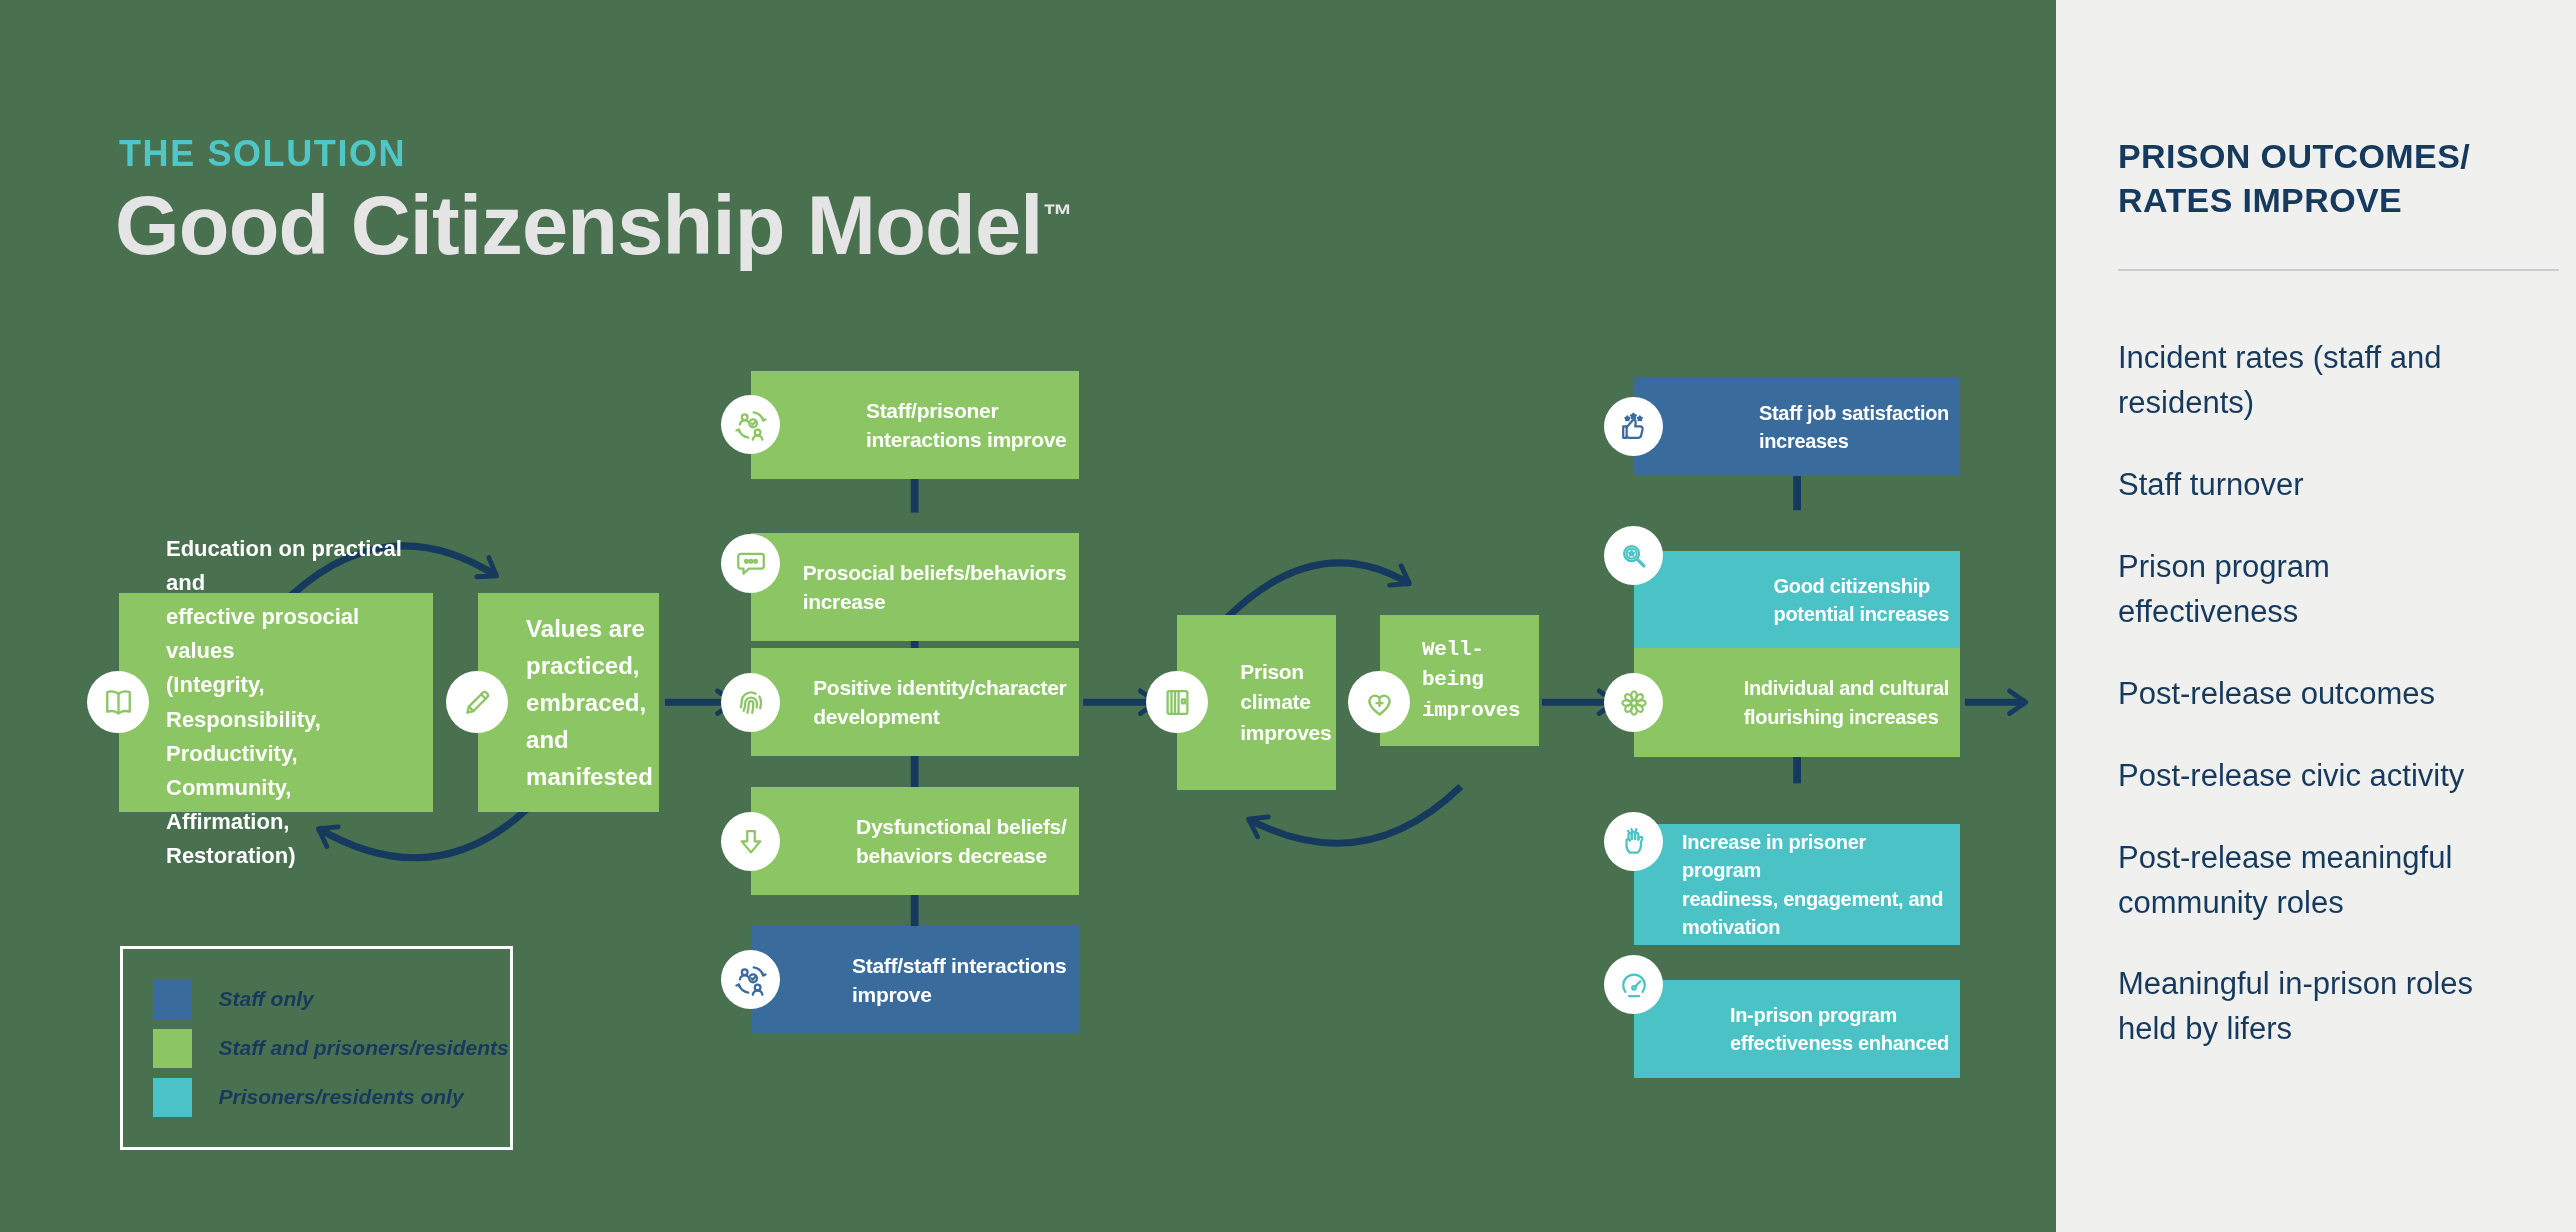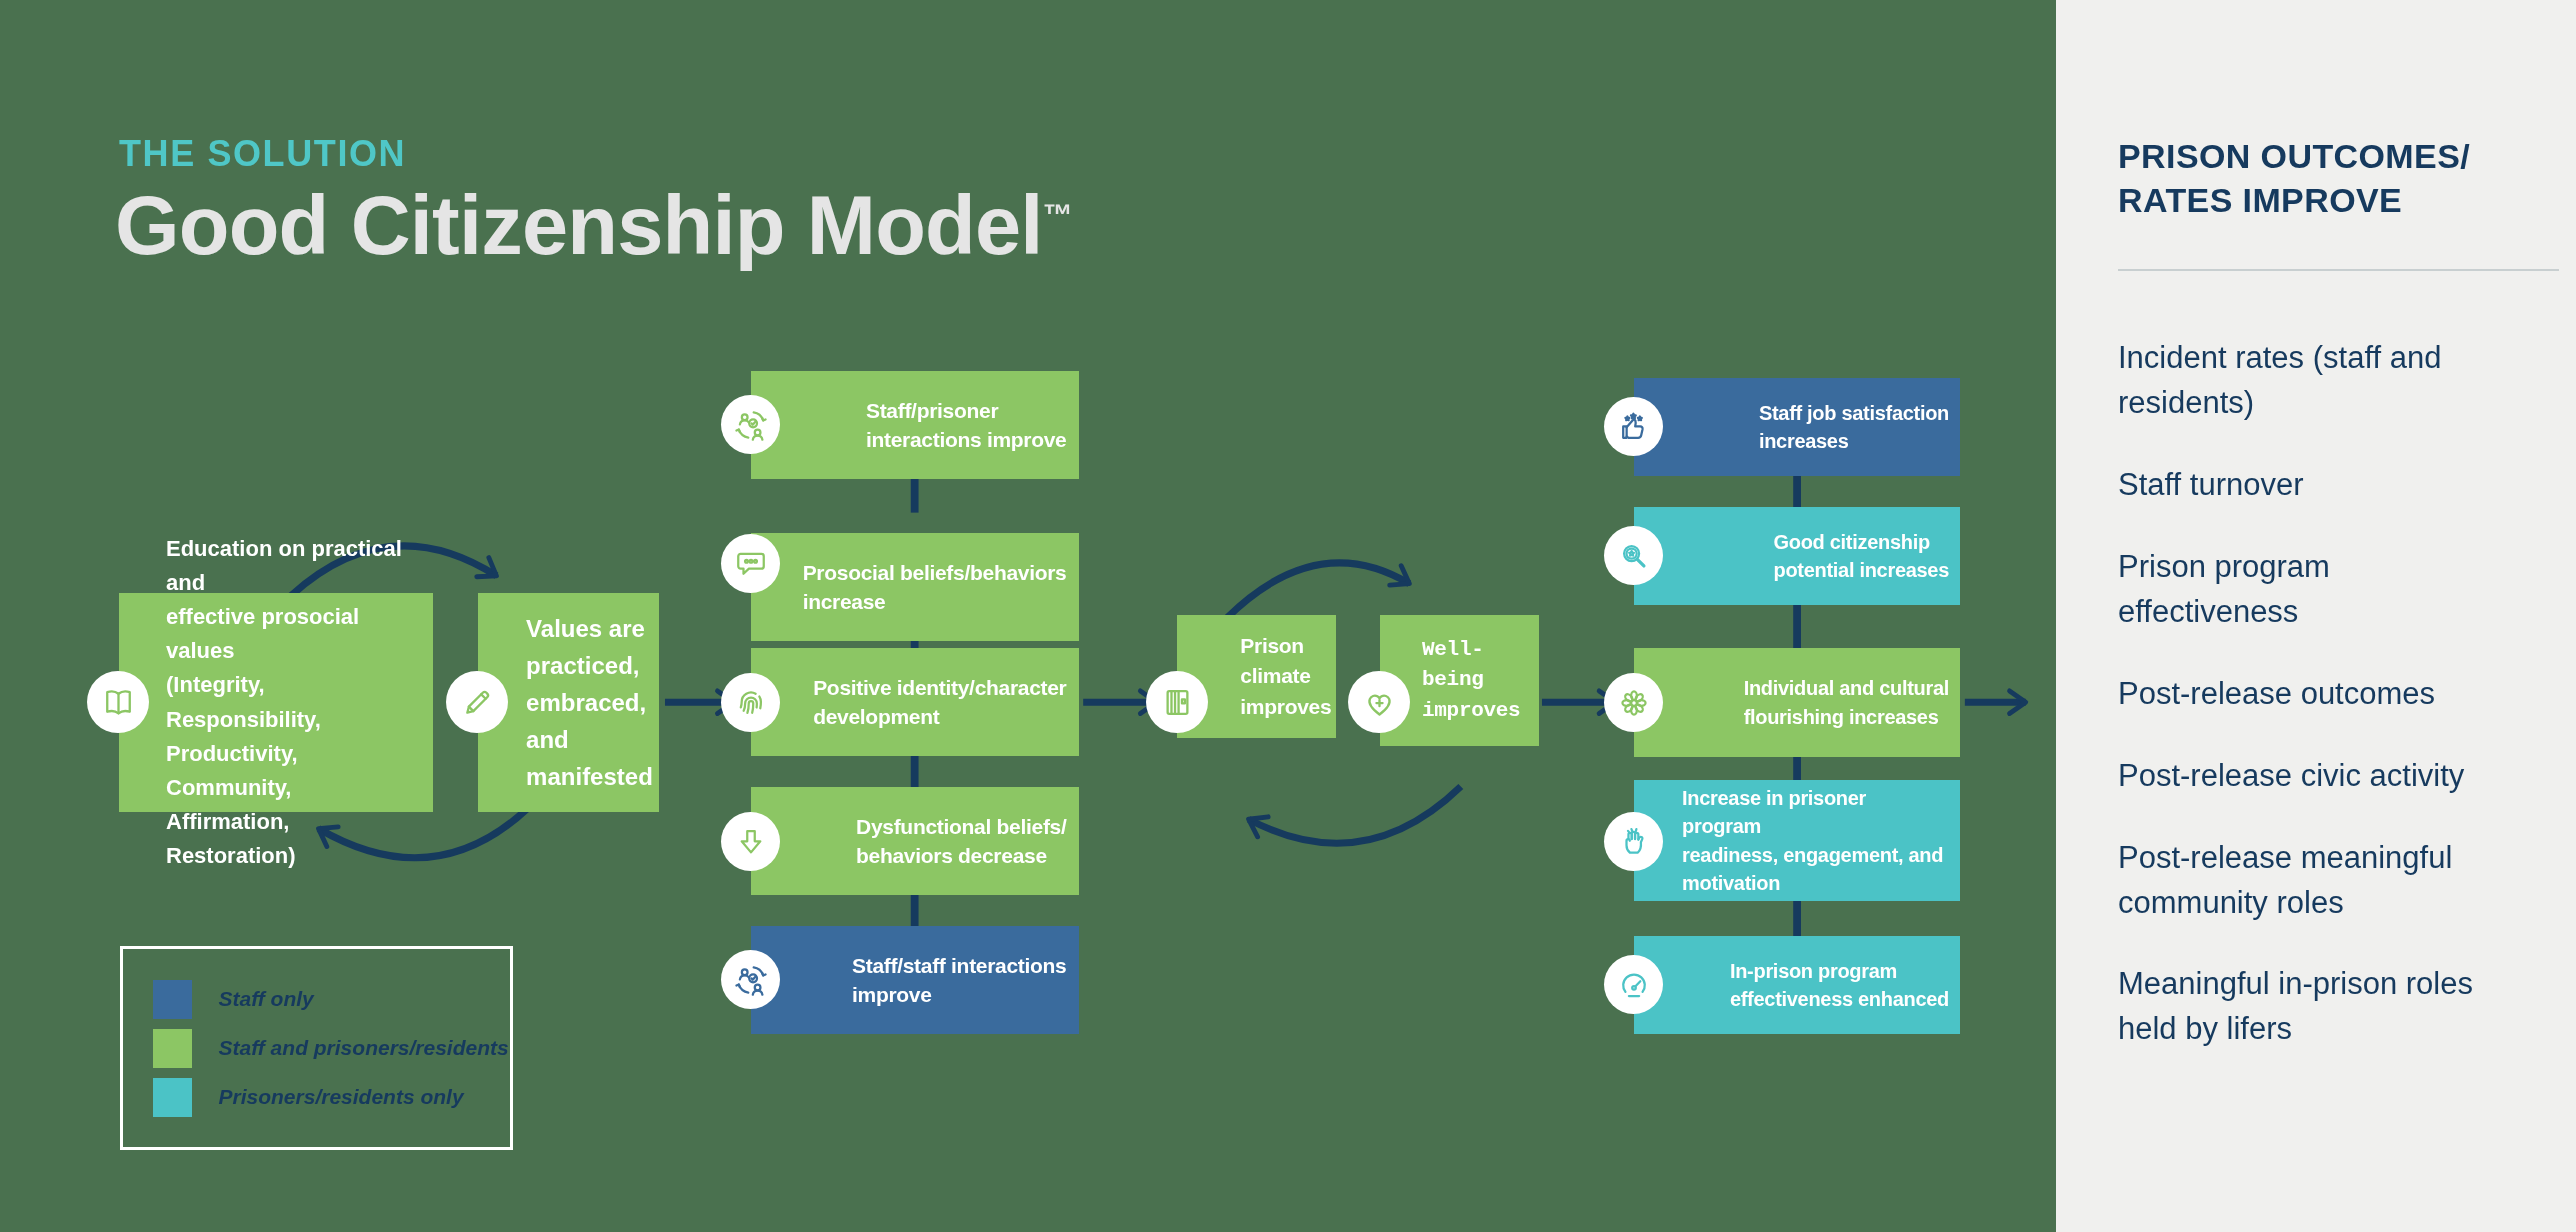--- a/index.html
+++ b/index.html
@@ -16,31 +16,31 @@
   .sb-list li{font-size:31px;line-height:1.45;color:#163A5E;white-space:pre-line;margin:0 0 37px 0;}
 
   .eyebrow{position:absolute;left:119px;top:133px;font-size:36px;font-weight:700;letter-spacing:1.6px;color:#4FC7C7;}
   .main-title{position:absolute;left:115px;top:178px;font-size:83px;font-weight:700;color:#e5e5e5;letter-spacing:-0.8px;}
   .main-title sup{font-size:30px;vertical-align:super;font-weight:700;}
 
   .fbox{position:absolute;display:flex;align-items:center;color:#FFFFFF;justify-content:flex-end;}
   .fbox .label{font-weight:700;white-space:pre-line;}
   .bg-green{background:#8CC664;}
   .bg-blue{background:#3A6B9D;}
-  .bg-teal{background:#4BC3C6;}
+  .bg-teal{background:#4BC3C6;margin-top:44px;}
 
   
   .b-l1{left:119px;top:593px;width:314px;height:219px;}
   .b-l1 .label{font-size:22px;line-height:1.55;padding-left:47px;padding-right:11px;}
   .b-l2{left:478px;top:593px;width:181px;height:219px;}
   .b-l2 .label{font-size:24px;line-height:1.55;padding-left:44px;padding-right:6.2px;}
   .b-mid{left:751px;width:328px;height:108px;}
   .b-mid .label{font-size:21px;line-height:1.4;padding-left:50px;padding-right:12.5px;letter-spacing:-0.3px;}
   .b-ma{top:371px;} .b-mb{top:510px;margin-top:23px;} .b-mc{top:648px;} .b-md{top:787px;} .b-me{top:926px;}
-  .b-p1{left:1177px;top:615px;width:159px;height:123px;}
+  .b-p1{left:1177px;top:615px;width:159px;height:175px;}
   .b-p2{left:1380px;top:615px;width:159px;height:131px;font-family:Liberation Mono, monospace;}
   .b-p1 .label,.b-p2 .label{font-size:21px;line-height:1.45;padding-left:42px;padding-right:4.7px;letter-spacing:-0.3px;}
   .b-r{left:1634px;width:326px;}
   .b-r .label{font-size:20px;line-height:1.42;padding-left:48px;padding-right:11px;letter-spacing:-0.3px;}
   .b-r1{top:378px;height:98px;} .b-r2{top:507px;height:98px;} .b-r3{top:648px;height:109px;}
   .b-r4{top:780px;height:121px;} .b-r5{top:936px;height:98px;}
 
   .badge{position:absolute;background:#FFFFFF;border-radius:50%;display:flex;align-items:center;justify-content:center;}
   .badge svg{fill:none;stroke:currentColor;stroke-width:1.5;stroke-linecap:round;stroke-linejoin:round;}
   .glyph-green{color:#8CC664;}

